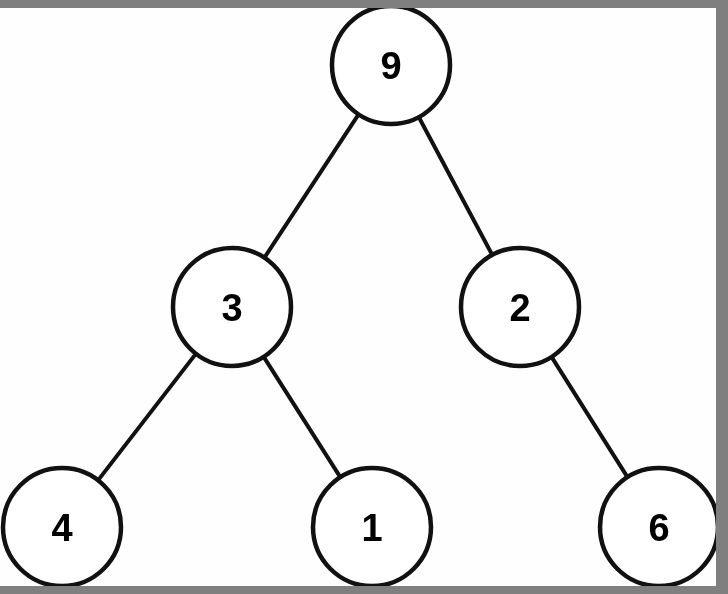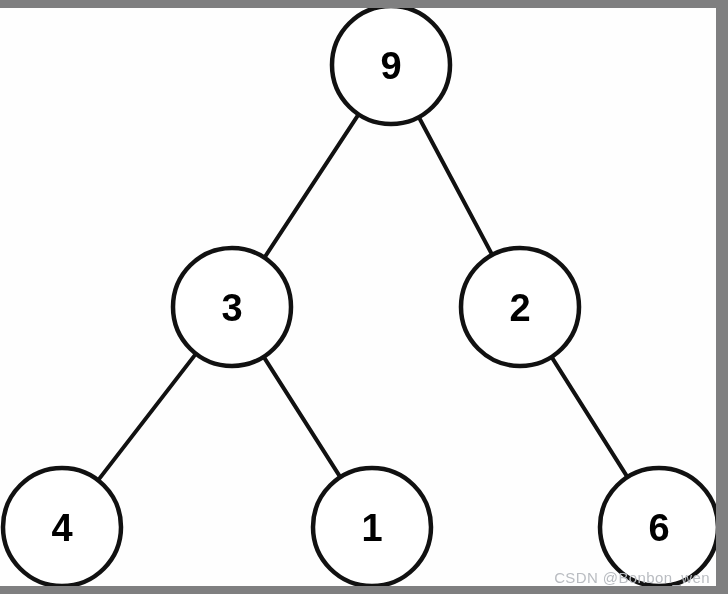--- a/index.html
+++ b/index.html
@@ -104,14 +104,13 @@
           <circle cx="659" cy="527" r="59" class="node-circle" fill="#ffffff" stroke="#111111" stroke-width="4.5"></circle>
           <text x="659" y="528" class="node-label" fill="#000000">6</text>
         </g>
       </g>
   </svg>
 
   <div class="frame-strip" id="frame-top" style="background: rgb(127, 127, 128);"></div>
   <div class="frame-strip" id="frame-right" style="background: rgb(127, 127, 128);"></div>
   <div class="frame-strip" id="frame-bottom" style="background: rgb(127, 127, 128);"></div>
 
-  <div id="watermark" style="color: rgb(185, 188, 193);">CSDN @Bonbon_wen</div>
 </div>
 
 </body></html>

